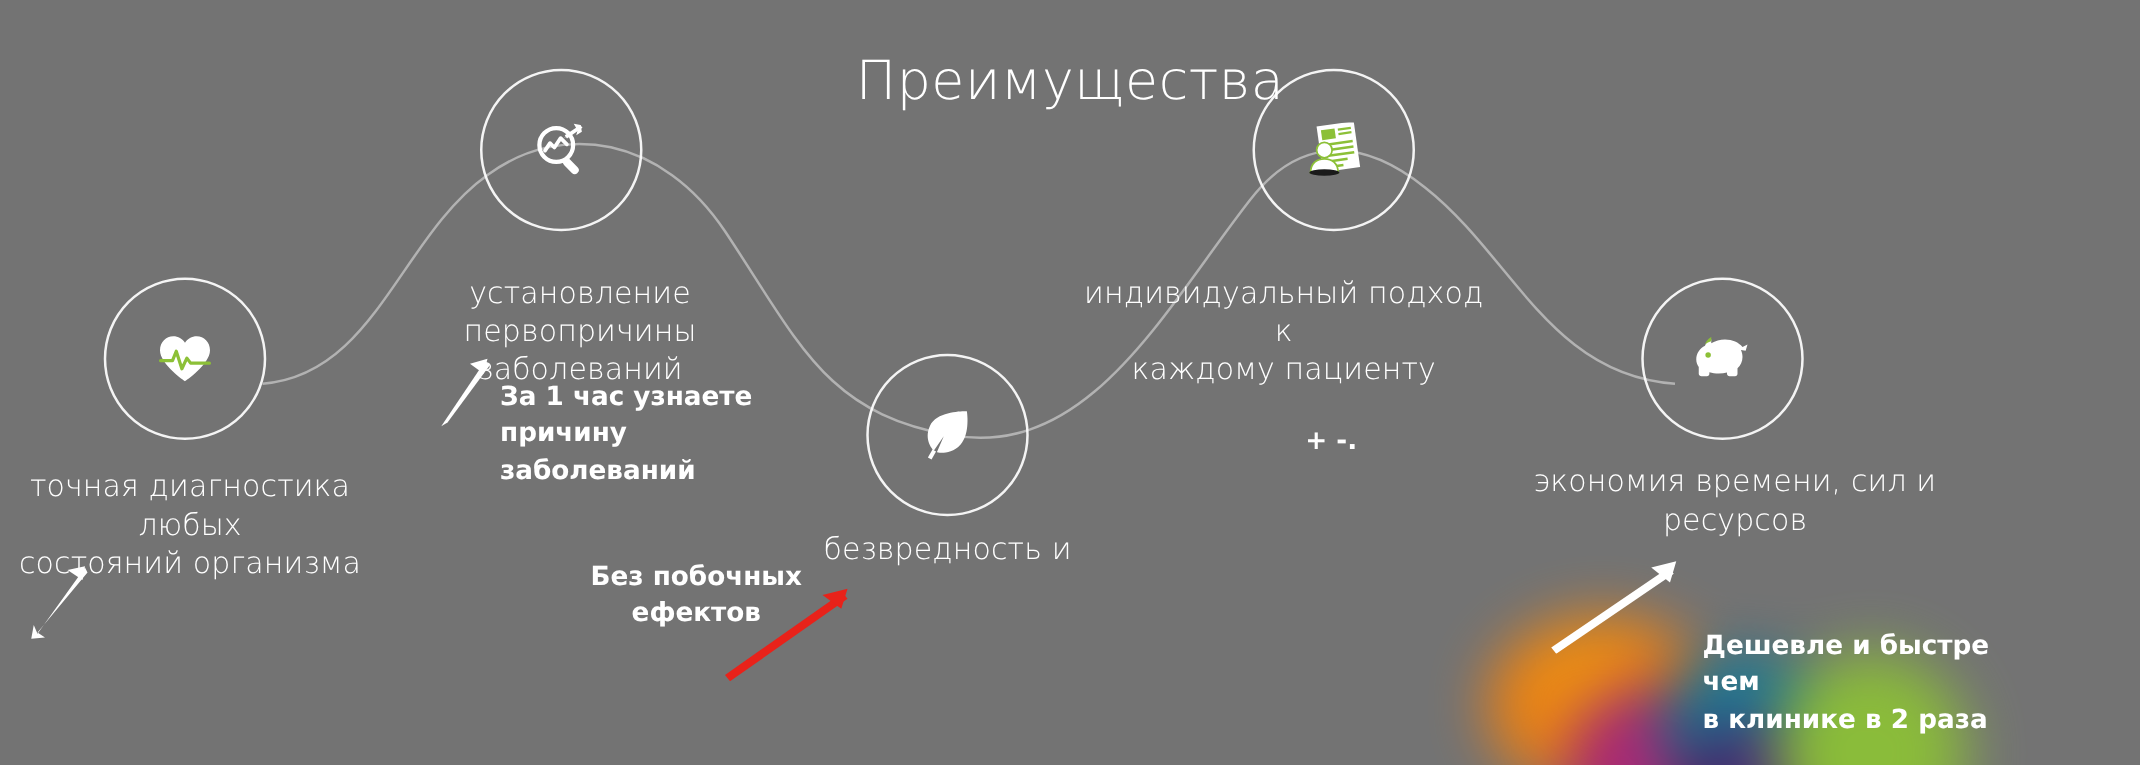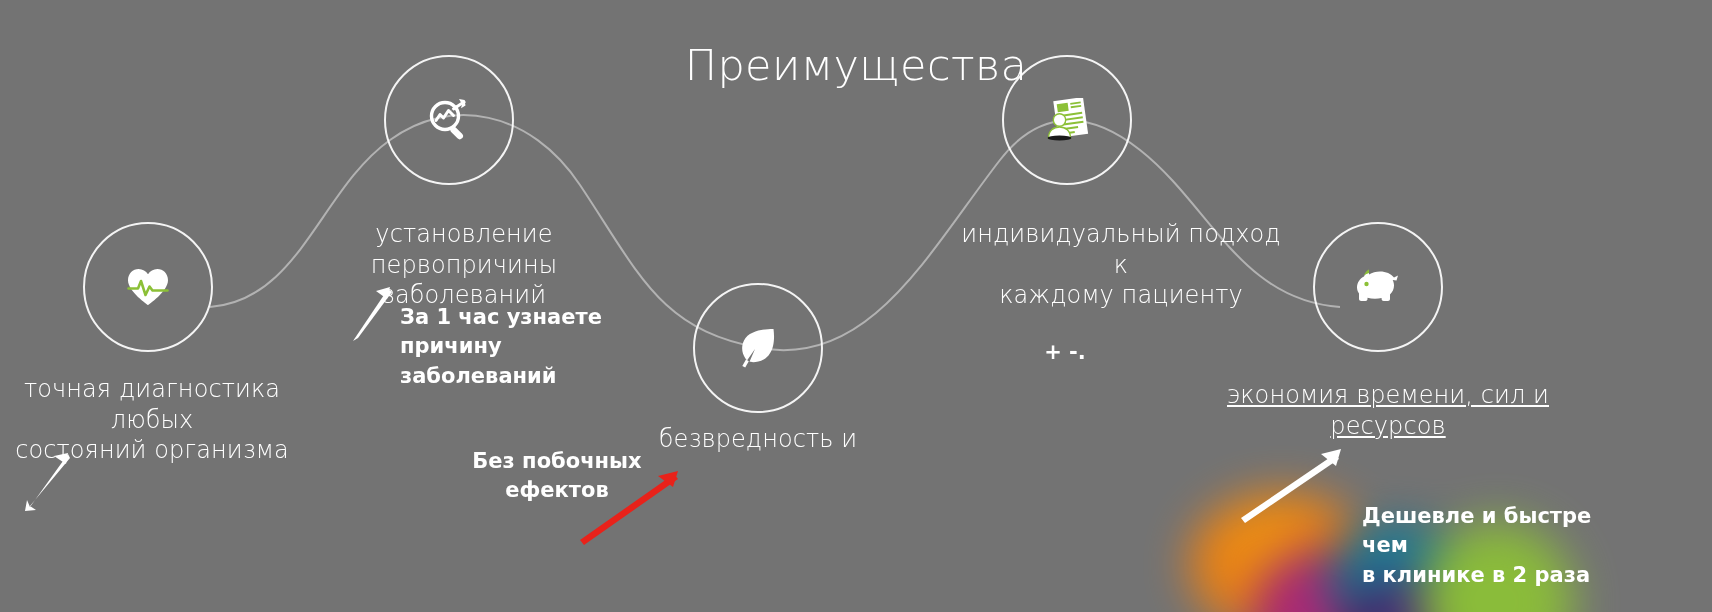--- a/index.html
+++ b/index.html
@@ -235,27 +235,27 @@
 
   <div class="benefit-caption" style="left:598px; top:424px; width:320px;">
     <div>безвредность и</div>
   </div>
   <div class="note" style="left:462px; top:430px; width:190px; text-align:center;margin-top:17px;">Без побочных ефектов</div>
   <svg class="arrow-svg" style="left:572px; top:470px; width:110px; height:75px;" viewBox="0 0 110 75">
     <path fill="#E8221A" d="M102 4 L8 70 L12 75 L106 9 Z"></path>
     <path fill="#E8221A" d="M106 1 L86 6 L101 17 Z"></path>
   </svg>
 
-  <div class="benefit-caption" style="left:961px; top:219px; width:320px;">
+  <div class="benefit-caption" style="left:867px; top:219px; width:320px;">
     <div>индивидуальный подход к</div>
     <div>каждому пациенту</div>
   </div>
   <div class="note center" style="left:1020px; top:338px; width:90px;">+ -.</div>
 
-  <div class="benefit-caption" style="left:1218px; top:380px; width:340px;text-decoration:underline;">
+  <div class="benefit-caption" style="left:1218px; top:370px; width:340px;">
     <div>экономия времени, сил и</div>
     <div>ресурсов</div>
   </div>
   <svg class="arrow-svg" style="left:1235px; top:448px; width:110px; height:75px;" viewBox="0 0 110 75">
     <path fill="#FFFFFF" d="M100 6 L6 70 L10 75 L104 11 Z"></path>
     <path fill="#FFFFFF" d="M106 1 L86 6 L101 18 Z"></path>
   </svg>
   <div class="note" style="left:1362px; top:502px; width:250px;">
     <div>Дешевле и быстре чем</div>
     <div>в клинике в 2 раза</div>

